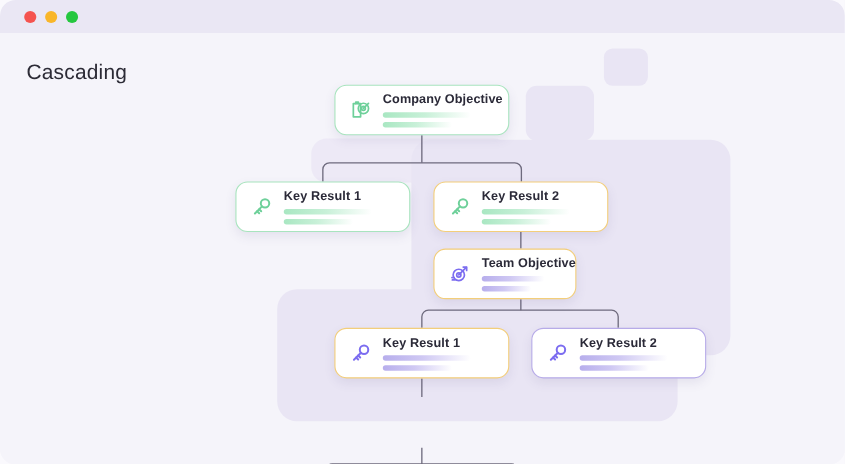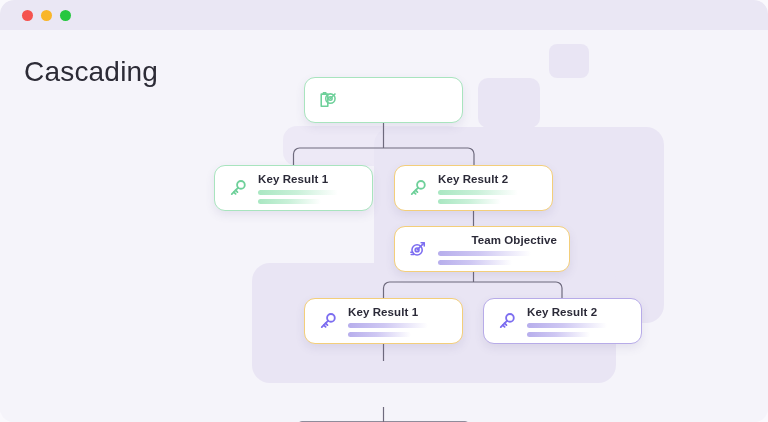--- a/index.html
+++ b/index.html
@@ -23,21 +23,21 @@
   .dot.yellow{background:#f9b629;}
   .dot.green{background:#25c73f;}
 
   
   .canvas{
     position:absolute;left:0;top:30px;width:768px;height:392px;
     background:#f5f4fa;overflow:hidden;
   }
   .page-title{
     position:absolute;left:24px;top:26px;
-    font-size:28px;color:#2c2b36;letter-spacing:.2px;
+    font-size:19px;color:#2c2b36;letter-spacing:.2px;
     font-weight:400;
   }
 
   
   .bg-shape{position:absolute;background:#e9e5f4;border-radius:14px;}
   .bg-a{left:478px;top:48px;width:62px;height:50px;border-radius:10px;}
   .bg-b{left:549px;top:14px;width:40px;height:34px;border-radius:8px;}
   .bg-c{left:374px;top:97px;width:290px;height:196px;border-radius:18px;}
   .bg-d{left:252px;top:233px;width:364px;height:120px;border-radius:18px;}
   .bg-e{left:283px;top:96px;width:180px;height:40px;border-radius:14px;opacity:.75;}
@@ -73,21 +73,21 @@
   .bar.w1{width:78%;}
   .bar.w2{width:62%;}
   .g-green{background:linear-gradient(90deg,#a9e7c2 0%,#c8f0d8 48%,rgba(200,240,216,0) 100%);}
   .g-violet{background:linear-gradient(90deg,#b7aeec 0%,#cfc8f3 45%,rgba(207,200,243,0) 100%);}
   .g-pink{background:linear-gradient(90deg,#e9bfe9 0%,#f2d8f2 45%,rgba(242,216,242,0) 100%);}
 
   
   #card-company{left:304px;top:47px;width:159px;height:46px;}
   #card-kr1-top{left:214px;top:135px;width:159px;height:46px;}
   #card-kr2-top{left:394px;top:135px;width:159px;height:46px;}
-  #card-team{left:394px;top:196px;width:176px;height:46px;text-align:right;}
+  #card-team{left:394px;top:196px;width:130px;height:46px;text-align:right;}
   #card-kr1-mid{left:304px;top:268px;width:159px;height:46px;}
   #card-kr2-mid{left:483px;top:268px;width:159px;height:46px;}
   #card-individual{left:304px;top:331px;width:159px;height:46px;}
 </style>
 </head>
 <body>
 
 <div class="window">
 
   <div class="titlebar">
@@ -131,20 +131,25 @@
     <div class="card green" id="card-company">
       <span class="card-ico">
         <svg width="22" height="22" viewBox="0 0 24 24" fill="none" stroke="#6ed09a" stroke-width="1.7" stroke-linecap="round" stroke-linejoin="round">
           <path d="M4.6 5.6h7.2v13.2H4.6z"></path>
           <path d="M7 5.6V4.2h2.6v1.4"></path>
           <circle cx="14.6" cy="10.4" r="5.1"></circle>
           <circle cx="14.6" cy="10.4" r="1.9"></circle>
           <path d="M14.6 10.4L19.6 5.4"></path>
         </svg>
       </span>
+      <div class="card-body">
+        <div class="card-title">Company Objective</div>
+        <div class="bar w1 g-green"></div>
+        <div class="bar w2 g-green"></div>
+      </div>
     </div>
 
     <div class="card green" id="card-kr1-top">
       <span class="card-ico">
         <svg width="22" height="22" viewBox="0 0 24 24" fill="none" stroke="#6ed09a" stroke-width="2" stroke-linecap="round" stroke-linejoin="round">
           <circle cx="15.2" cy="8.6" r="4.2"></circle>
           <path d="M12.2 11.6L5.2 18.6"></path>
           <path d="M7.4 16.4l2 2"></path>
           <path d="M9.4 14.4l2 2"></path>
         </svg>

